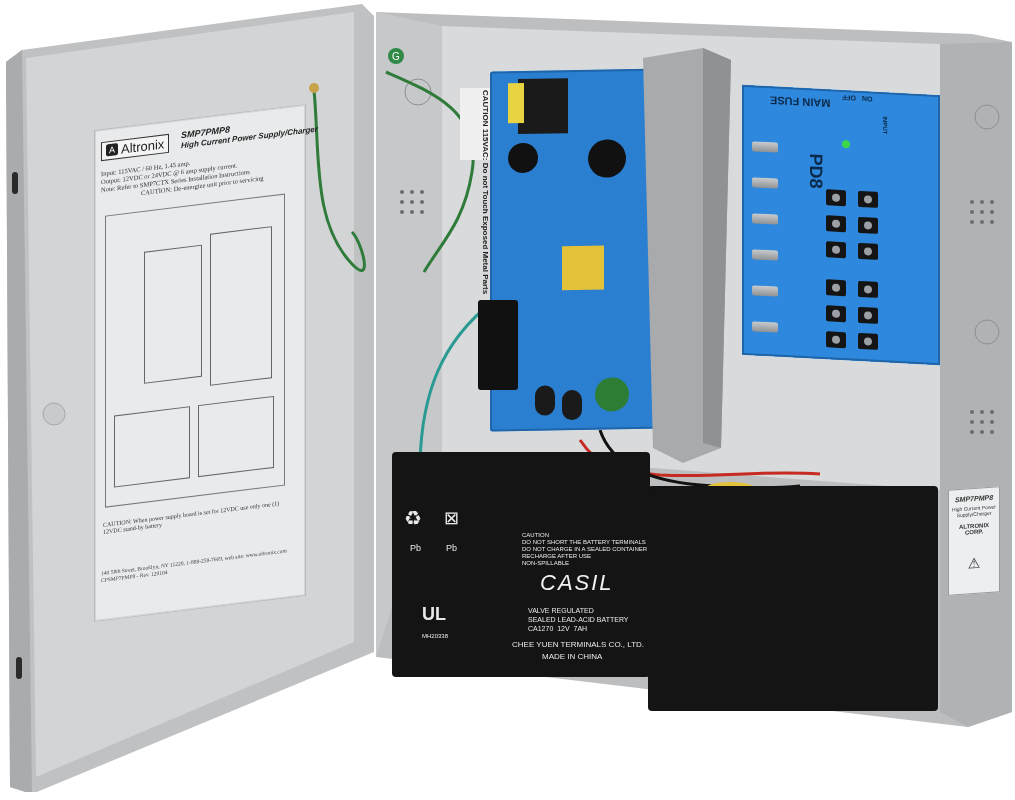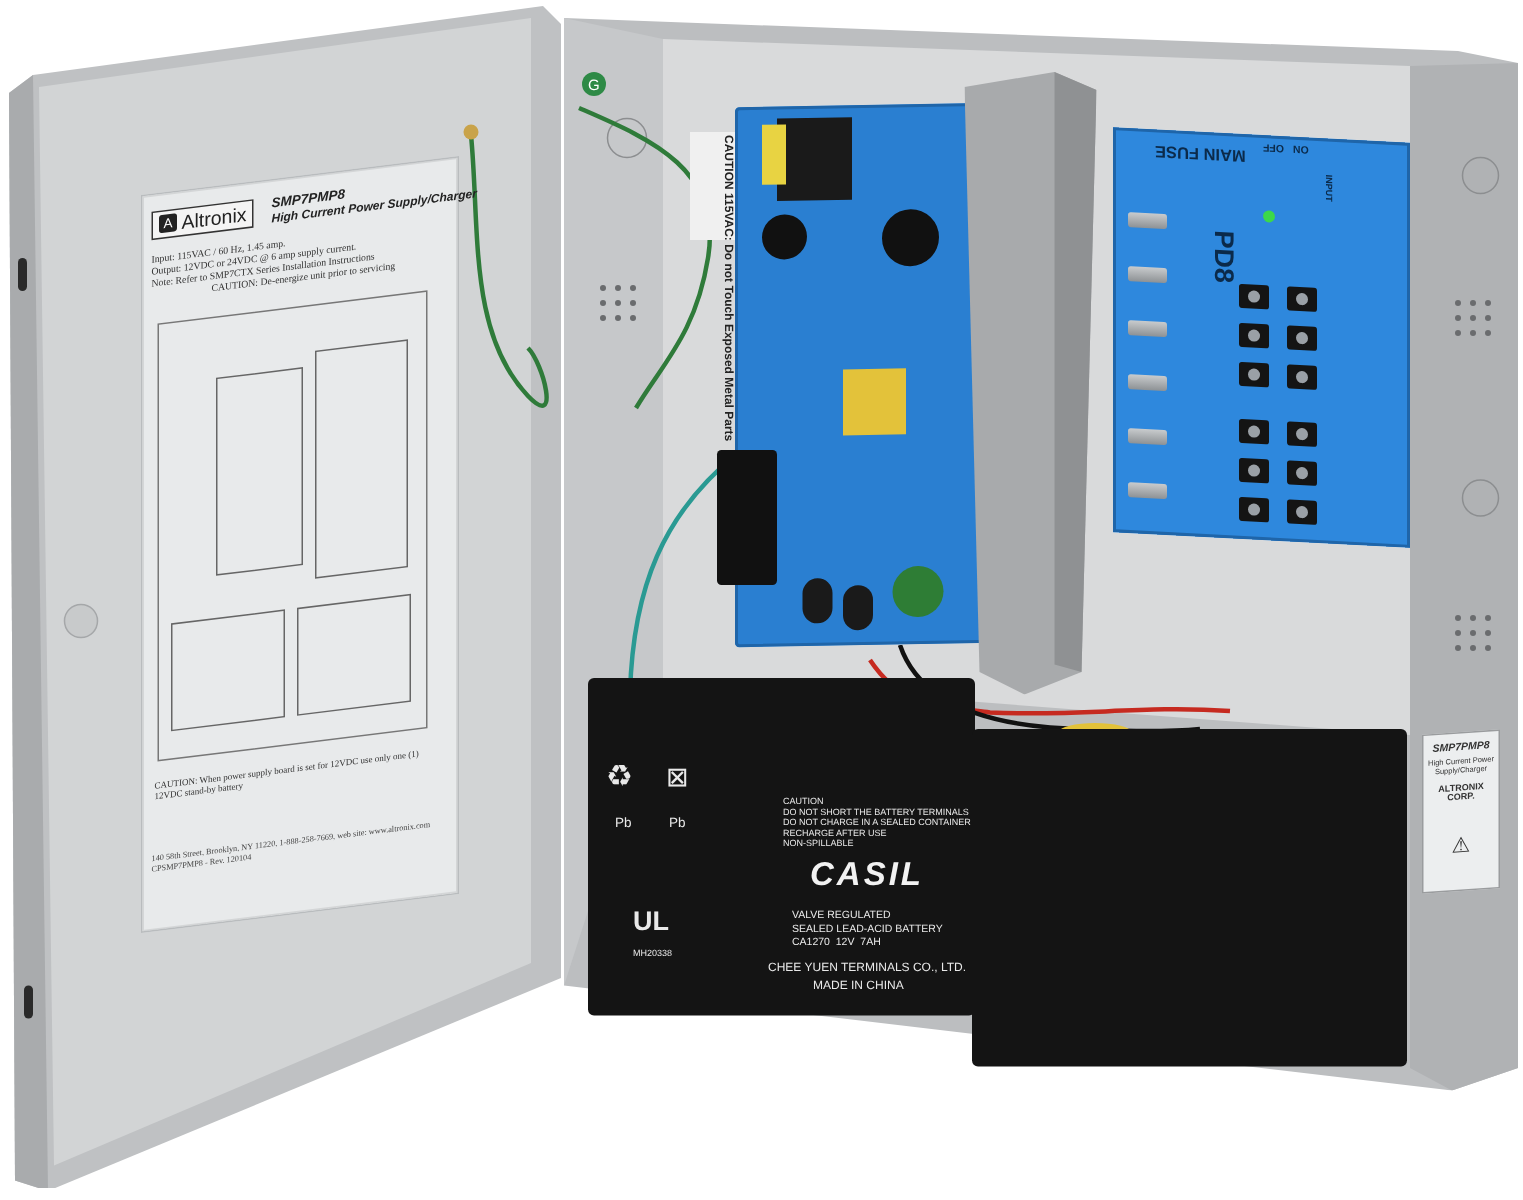--- a/index.html
+++ b/index.html
@@ -34,21 +34,21 @@
   .pd8-label { position:absolute; font-weight:bold; color:#0b2a4a; }
   .terminal { position:absolute; width:20px; height:16px; background:#141414; border-radius:2px; }
   .terminal::after { content:""; position:absolute; left:6px; top:4px; width:8px; height:8px; border-radius:50%; background:#9aa0a6; }
   .fuse { position:absolute; width:26px; height:10px; background:linear-gradient(#c9ccce,#8e9295); border-radius:2px; }
 
   .bracket { left:643px; top:48px; width:88px; height:415px; }
   .battery { background:#141414; border-radius:4px; }
   .batt-left { left:392px; top:452px; width:258px; height:225px; }
   .batt-right { left:648px; top:486px; width:290px; height:225px; }
   .batt-text { position:absolute; color:#e9e9e9; font-size:7px; line-height:9px; }
-  .casil { position:absolute; color:#f2f2f2; font-size:22px; font-weight:bold; font-style:italic; letter-spacing:2px; }
+  .casil { position:absolute; color:#f2f2f2; font-size:22px; font-weight:normal; font-style:italic; letter-spacing:2px; }
   .side-label { left:948px; top:488px; width:50px; height:104px; background:#eceeef; border:1px solid #9a9c9e; transform: skewY(-4deg); }
   .side-label .t { position:absolute; font-size:6px; color:#333; text-align:center; width:46px; left:2px; }
   .caution-tag { left:460px; top:88px; width:34px; height:72px; background:#f0f0f0; }
   .caution-tag span { position:absolute; transform: rotate(90deg); transform-origin:left top; font-size:8px; font-weight:bold; color:#222; white-space:nowrap; }
 </style>
 </head>
 <body>
 
 <div class="abs door">
   <svg width="372" height="790" viewBox="0 0 372 790">

